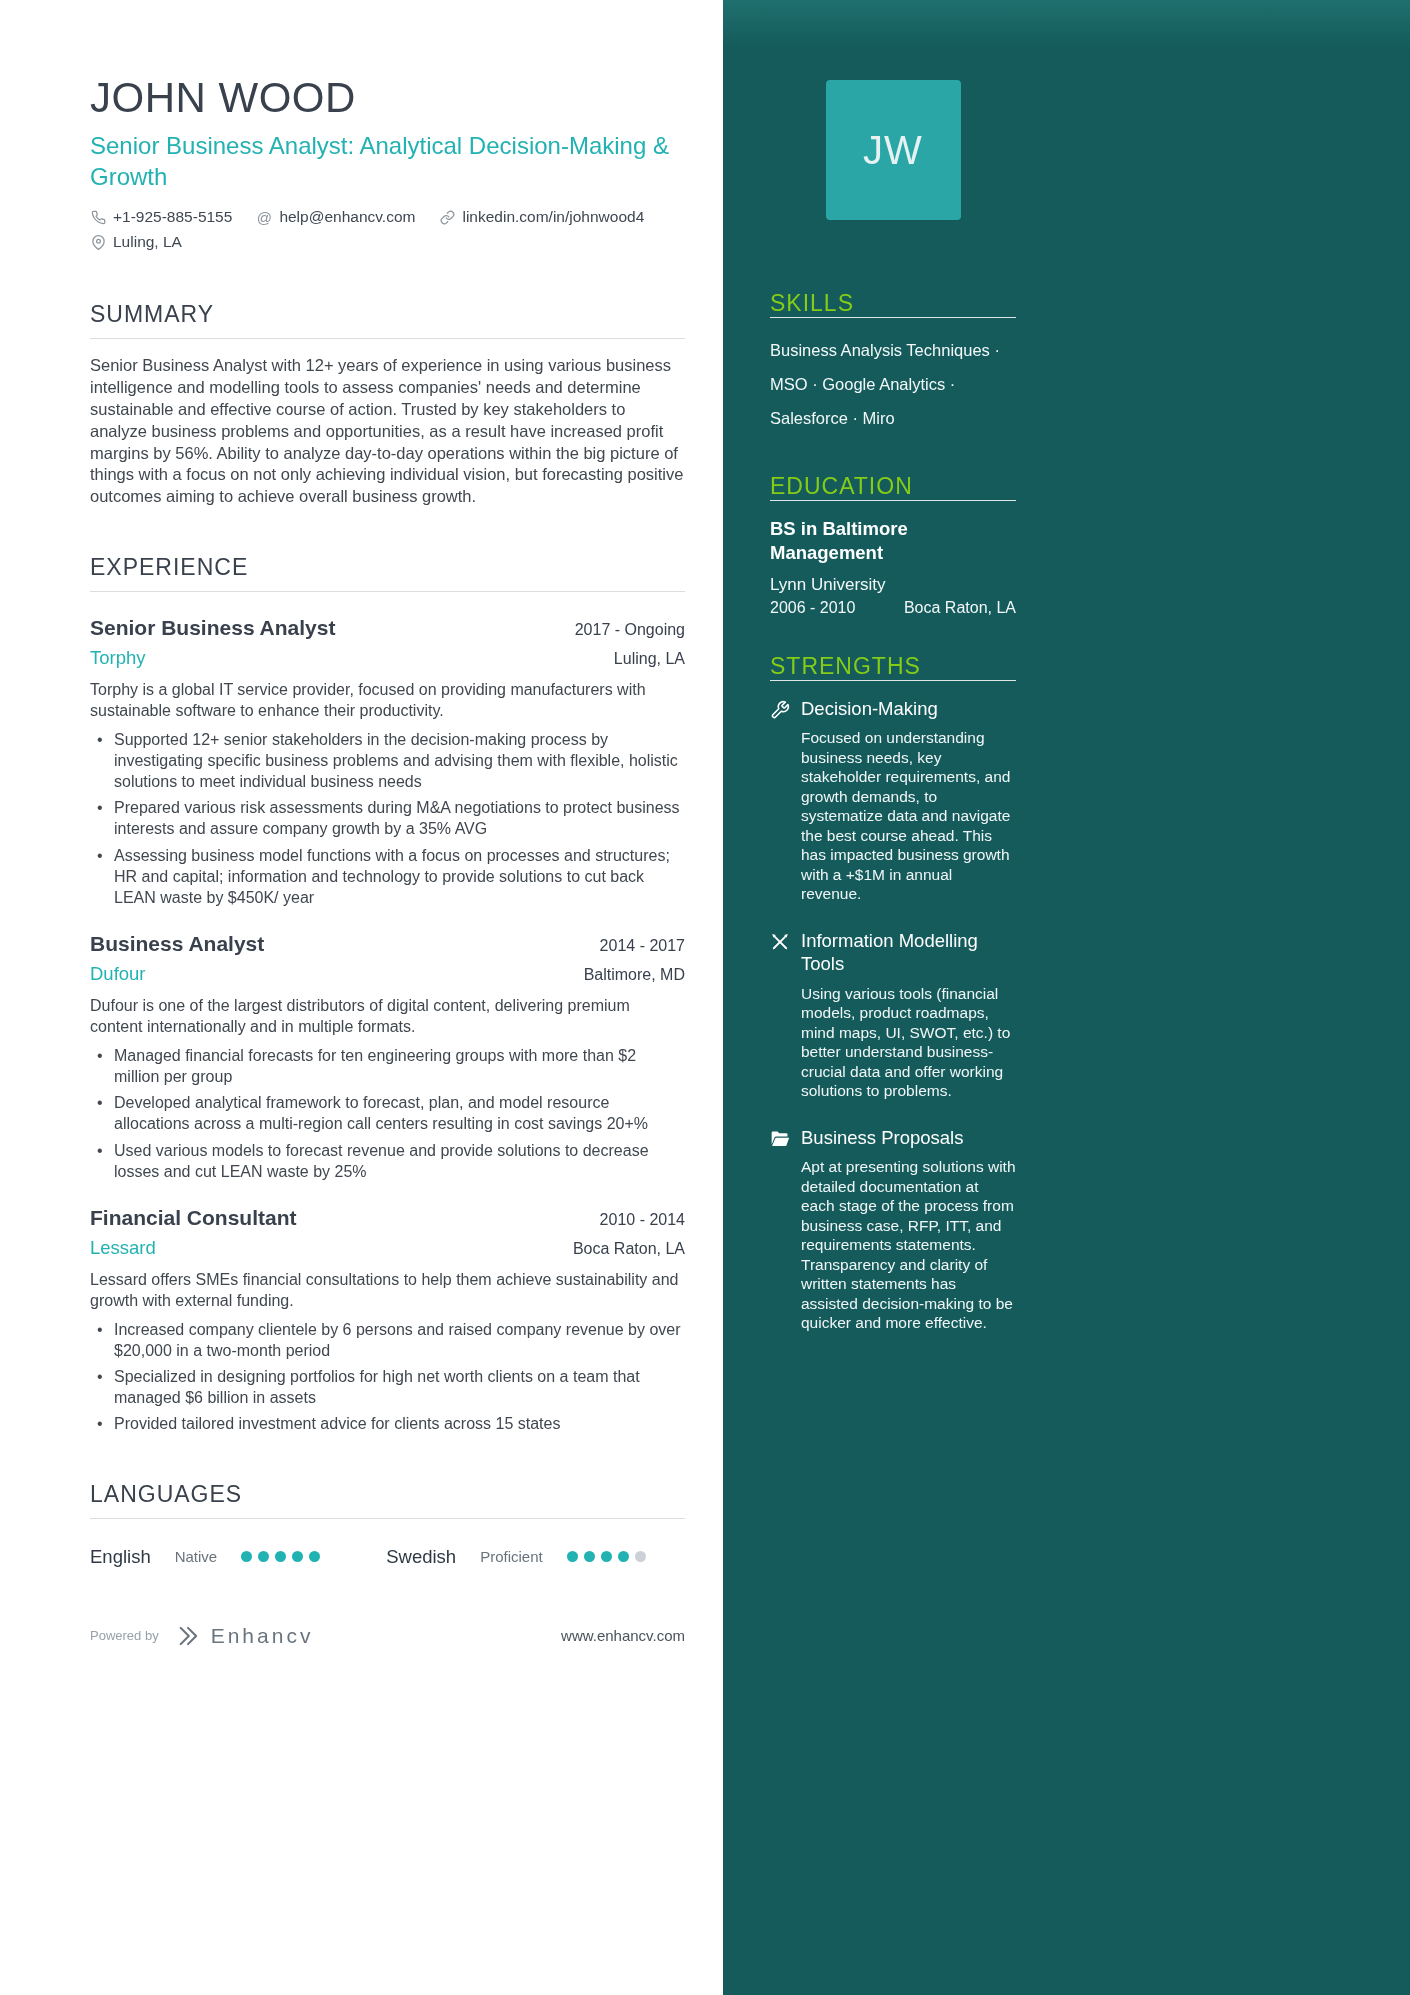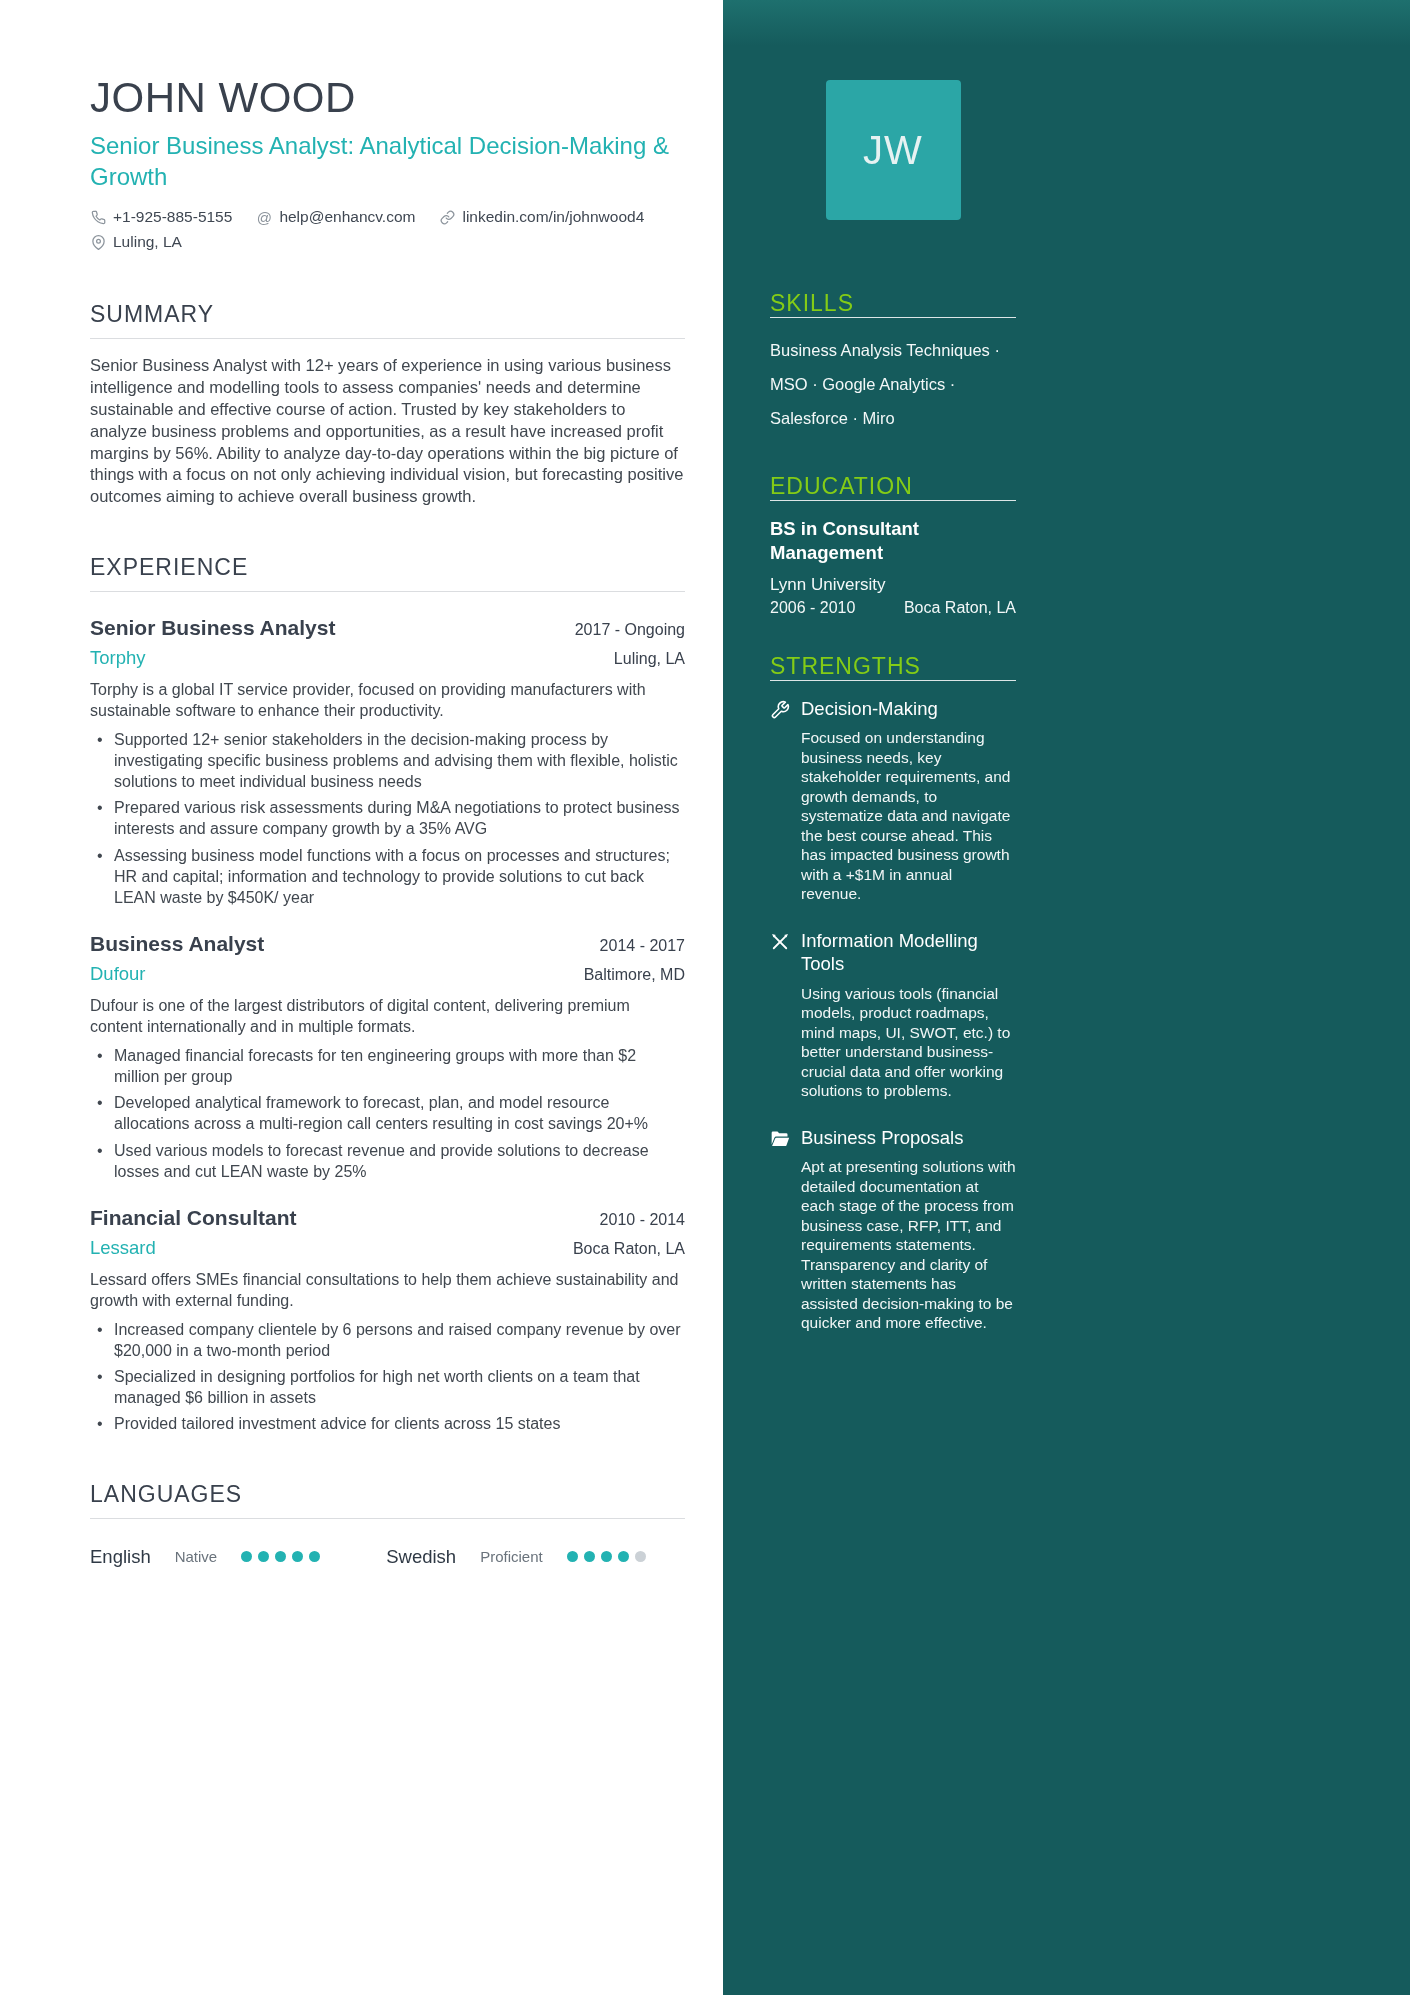--- a/index.html
+++ b/index.html
@@ -196,34 +196,49 @@
         <span class="dots">
             <span class="dot filled"></span>
             <span class="dot filled"></span>
             <span class="dot filled"></span>
             <span class="dot filled"></span>
             <span class="dot"></span>
           </span>
       </div>
     </div>
 
+    <div class="footer">
+      <div class="powered">
+        <span class="powered-label">Powered by</span>
+        <span class="logo">
+          <svg viewBox="0 0 32 28">
+            <g fill="none" stroke="#6A747E" stroke-width="2.6" stroke-linecap="round" stroke-linejoin="round">
+              <path d="M7 4l10 10L7 24"></path>
+              <path d="M16 4l10 10-10 10"></path>
+            </g>
+          </svg>
+          <span class="brand-wordmark">Enhancv</span>
+        </span>
+      </div>
+      <span class="site">www.enhancv.com</span>
+    </div>
 
   </div>
 
   <div class="sidebar">
     <div class="sb-inner">
 
       <div class="avatar">JW</div>
 
       <h2>SKILLS</h2>
       <p class="skills-text">Business Analysis Techniques · MSO · Google Analytics · Salesforce · Miro</p>
 
       <div class="edu-block">
         <h2>EDUCATION</h2>
-        <div class="degree">BS in Consultant Management</div>
+        <div class="degree">BS in Baltimore Management</div>
         <div class="school">Lynn University</div>
         <div class="edu-row">
           <span>2006 - 2010</span>
           <span>Boca Raton, LA</span>
         </div>
       </div>
 
       <div class="strengths-block">
         <h2>STRENGTHS</h2>
 

